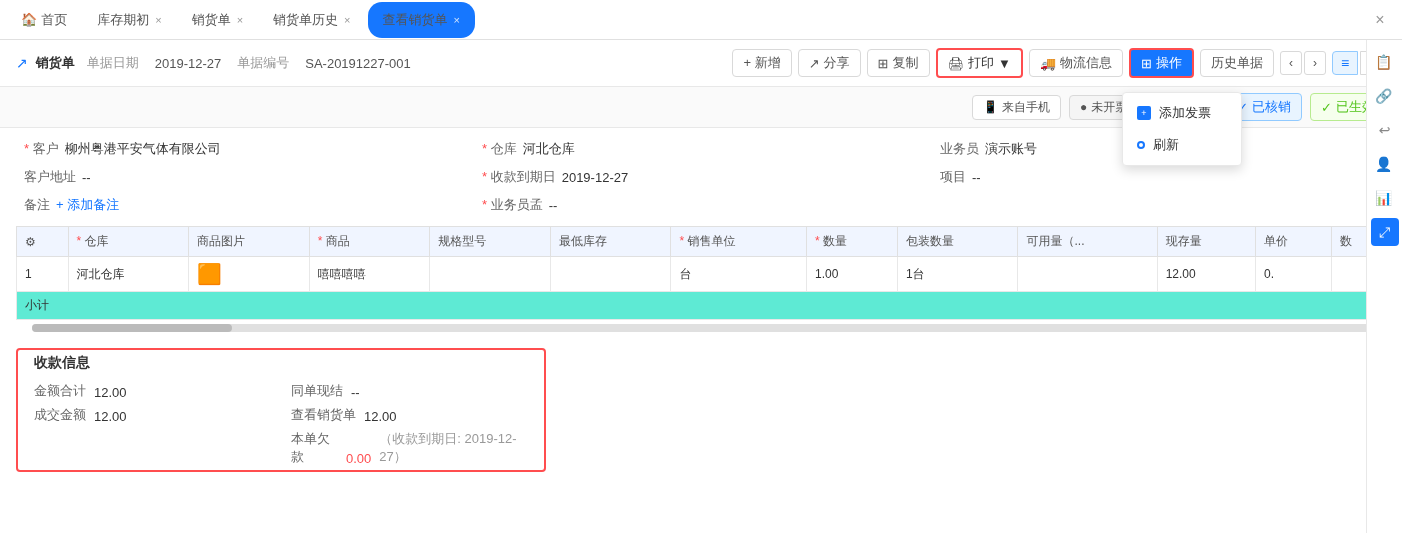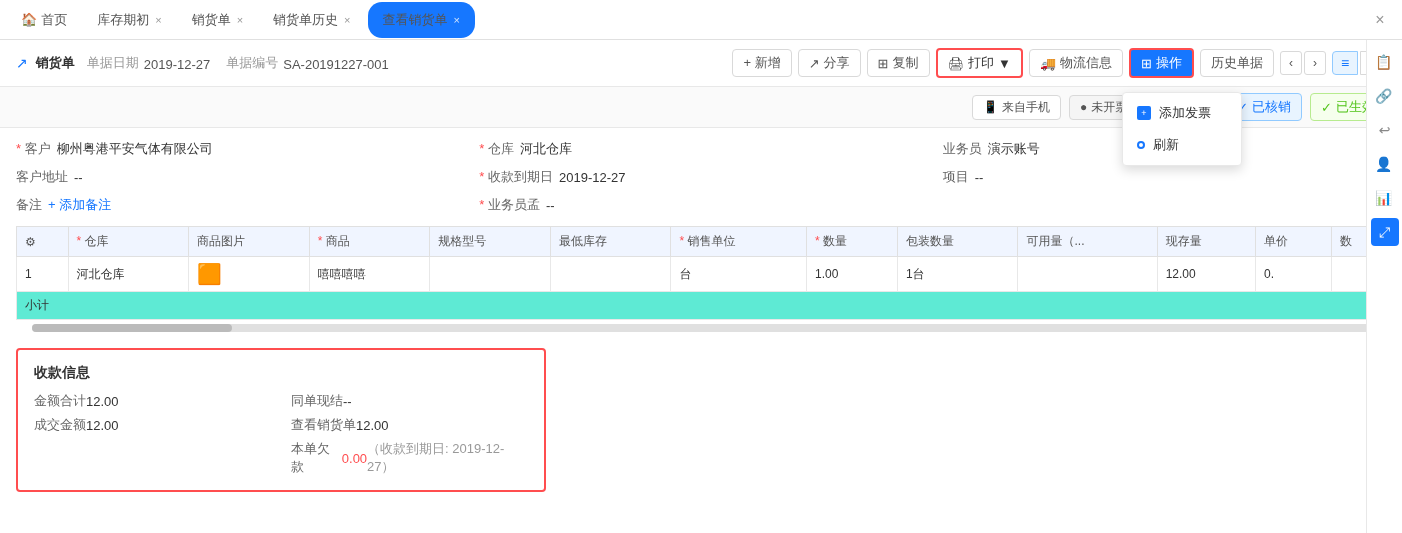--- a/index.html
+++ b/index.html
@@ -34,21 +34,21 @@
 
     
     .doc-header {
       display: flex; align-items: center; padding: 8px 16px;
       border-bottom: 1px solid #e8e8e8; gap: 12px; flex-wrap: wrap;
     }
     .doc-title-area { display: flex; align-items: center; gap: 8px; }
     .doc-icon { color: #1677ff; font-size: 14px; }
     .doc-type { font-weight: bold; color: #333; }
     .doc-meta { display: flex; align-items: center; gap: 16px; color: #555; font-size: 13px; }
-    .doc-meta span { display: flex; align-items: flex-end; gap: 5px; }
+    .doc-meta span { display: flex; align-items: center; gap: 16px; }
     .doc-meta label { color: #999; }
 
     .toolbar-right { margin-left: auto; display: flex; align-items: center; gap: 6px; }
     .btn-toolbar {
       display: flex; align-items: center; gap: 4px; padding: 4px 10px;
       border: 1px solid #d9d9d9; border-radius: 4px; cursor: pointer;
       background: #fff; color: #555; font-size: 13px; white-space: nowrap;
     }
     .btn-print-highlighted {
       background: #fff; color: #333; border: 2px solid #ff4d4f; border-radius: 4px;
@@ -73,48 +73,48 @@
     }
     .btn-small {
       display: flex; align-items: center; gap: 4px; padding: 3px 10px;
       border: 1px solid #d9d9d9; border-radius: 4px; cursor: pointer;
       background: #fff; color: #555; font-size: 12px;
     }
     .btn-small.blue-outline { color: #1677ff; border-color: #91caff; }
     .btn-small.gray { background: #f5f5f5; }
 
     
-    .form-section { padding: 12px 16px; display: grid; grid-template-columns: 1fr 1fr 1fr; gap: 10px 20px; }
+    .form-section { padding: 12px 24px; display: grid; grid-template-columns: 1fr 1fr 1fr; gap: 10px 20px; }
     .field-row { display: flex; align-items: center; gap: 6px; }
     .field-label { color: #666; white-space: nowrap; }
     .field-label.required::before { content: '* '; color: #ff4d4f; }
     .field-value { color: #333; }
     .add-btn { color: #1677ff; cursor: pointer; display: flex; align-items: center; gap: 2px; }
 
     
     .table-wrapper { padding: 0 16px; overflow-x: auto; }
     .data-table { width: 100%; border-collapse: collapse; font-size: 12px; }
     .data-table thead tr { background: #f0f5ff; }
     .data-table th {
       padding: 6px 8px; text-align: left; border: 1px solid #e0e0e0;
       font-weight: normal; color: #555; white-space: nowrap;
     }
     .data-table td { padding: 5px 8px; border: 1px solid #e8e8e8; color: #333; }
     .data-table .row-odd { background: #fff; }
     .data-table .row-subtotal { background: #5eead4; color: #999; }
 
     
     .summary-section {
-      margin: 12px 16px; padding: 14px 16px;
+      margin: 12px 16px; padding: 4px 16px;
       border: 2px solid #ff4d4f; border-radius: 4px;
       max-width: 530px; background: #fff;
     }
     .summary-title { font-weight: bold; font-size: 14px; margin-bottom: 10px; }
     .summary-grid { display: grid; grid-template-columns: 1fr 1fr; gap: 6px 20px; }
-    .summary-row { display: flex; align-items: center; }
+    .summary-row { display: flex; align-items: flex-end; gap: 8px; }
     .summary-label { color: #666; }
     .summary-value { color: #333; }
     .summary-value.red { color: #ff4d4f; }
     .summary-value.hint { color: #999; }
 
     
     .dropdown-menu {
       position: fixed; background: #fff; border: 1px solid #e8e8e8;
       border-radius: 4px; box-shadow: 0 4px 12px rgba(0,0,0,0.15);
       z-index: 1000; min-width: 120px; padding: 4px 0;

